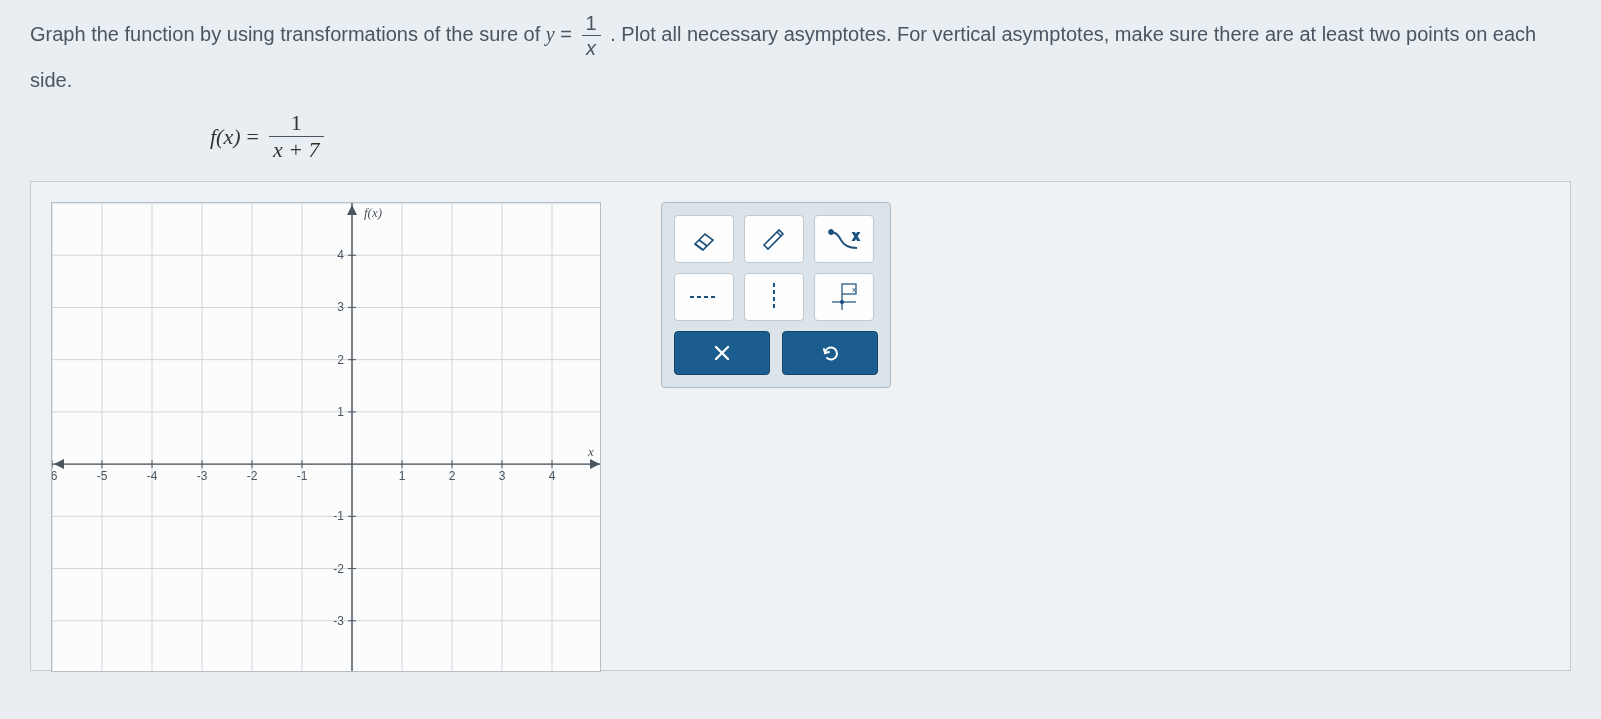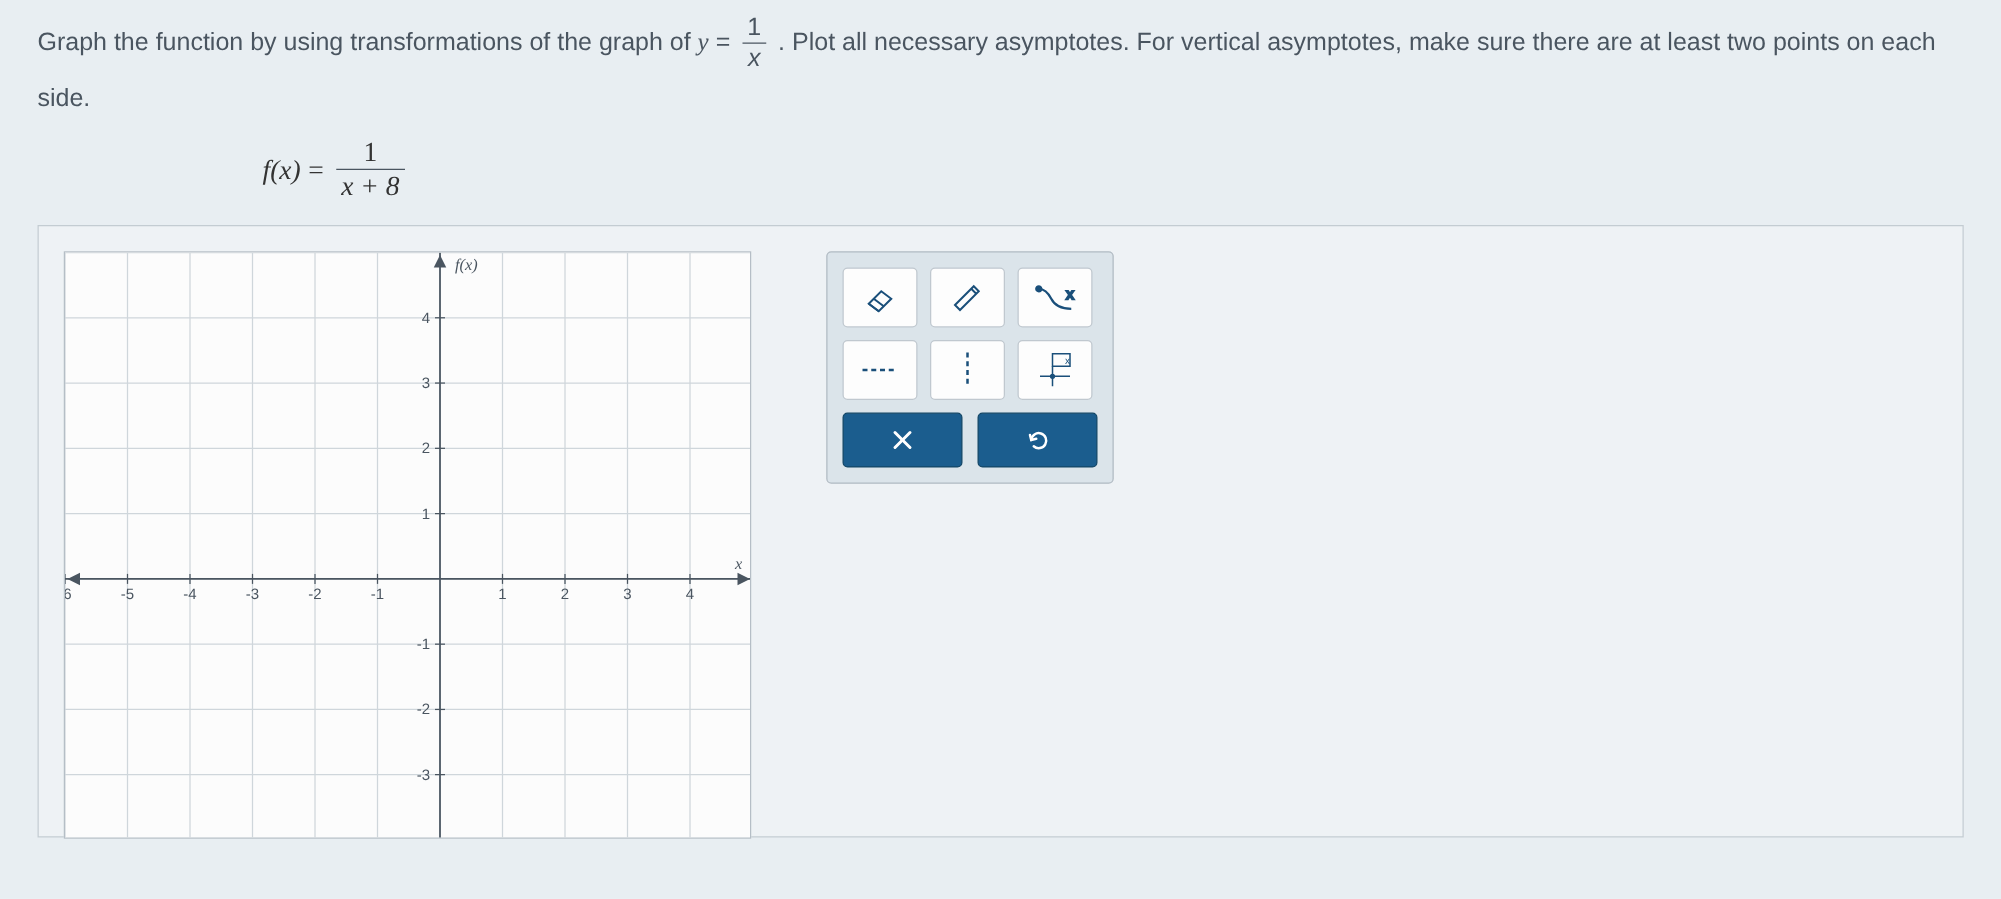--- a/index.html
+++ b/index.html
@@ -98,36 +98,36 @@
     font-size: 18px;
   }
   svg { display:block; }
   .tick-label { font: 12px Arial; fill:#4a5560; }
   .axis-label { font: italic 13px 'Times New Roman'; fill:#4a5560; }
 </style>
 </head>
 <body>
 
 <div class="instruction">
-  <span>Graph the function by using transformations of the graph of </span>
+  <span>Graph the function by using transformations of the sure of </span>
   <span style="font-style:italic;font-family:'Times New Roman';">y</span>
   <span> = </span>
   <span class="frac">
     <span class="num">1</span>
     <span class="den">x</span>
   </span>
   <span>. Plot all necessary asymptotes. For vertical asymptotes, make sure there are at least two points on each side.</span>
 </div>
 
 <div class="formula">
   <span>f(x)</span>
   <span style="margin:0 6px;font-style:normal;">=</span>
   <span class="frac">
     <span class="num" style="font-style:normal;">1</span>
-    <span class="den">x + 8</span>
+    <span class="den">x + 7</span>
   </span>
 </div>
 
 <div class="work-area">
 
   <div class="graph-panel">
     <svg id="graph-svg" width="550" height="470">
         <line x1="0" y1="0" x2="0" y2="470" stroke="#cfd6db" stroke-width="1"></line>
         <line x1="50" y1="0" x2="50" y2="470" stroke="#cfd6db" stroke-width="1"></line>
         <line x1="100" y1="0" x2="100" y2="470" stroke="#cfd6db" stroke-width="1"></line>

